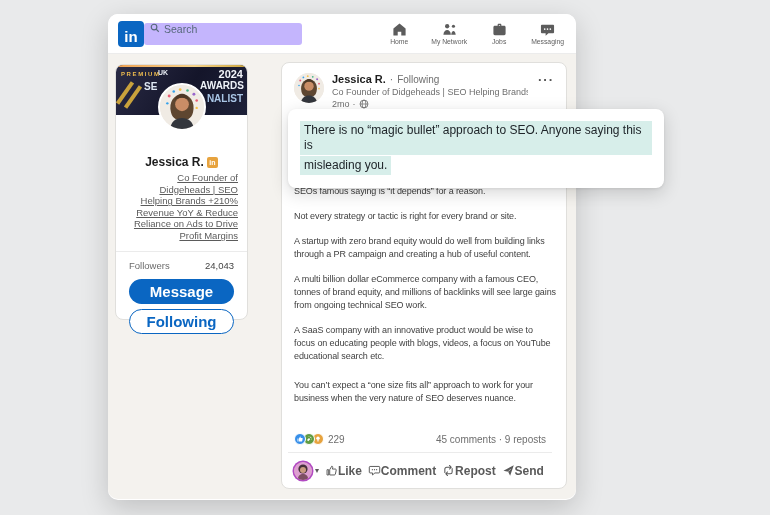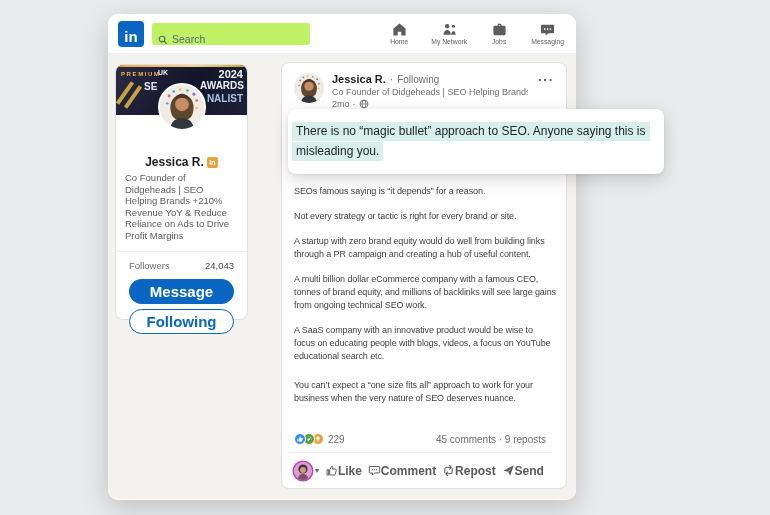--- a/index.html
+++ b/index.html
@@ -9,22 +9,22 @@
   
   .window { position:absolute; left:108px; top:14px; width:468px; height:486px;
             background:#fff; border-radius:10px; box-shadow:0 8px 28px rgba(0,0,0,.18); }
 
   
   .navbar { position:relative; height:40px; background:#fff; border-radius:10px 10px 0 0;
             border-bottom:1px solid #ececec; display:flex; align-items:center; padding:0 10px; }
   .li-logo { width:26px; height:26px; background:#0a66c2; border-radius:4px; color:#fff;
              font-weight:bold; font-size:15px; display:flex; align-items:flex-end; justify-content:center;
              line-height:1.2; padding-bottom:1px; }
-  .searchbox { margin-left:8px; width:158px; height:22px; background:#bef264; border-radius:3px;
-               display:flex; align-items:flex-end; padding:0 6px; }
+  .searchbox { margin-left:0; width:158px; height:22px; background:#c4b5fd; border-radius:3px;
+               display:flex; align-items:flex-start; padding:0 6px; }
   .searchbox svg { flex:0 0 auto; }
   .searchbox input { border:none; outline:none; background:transparent; font-size:10.5px; color:#3b4752;
                      width:100%; margin-left:4px; font-family:"Liberation Sans", sans-serif; }
   .searchbox input::placeholder { color:#56687a; opacity:1; }
   .nav-items { margin-left:auto; display:flex; align-items:flex-end; gap:17px; padding-right:2px; }
   .nav-item { display:flex; flex-direction:column; align-items:center; gap:1px; cursor:pointer; min-width:30px; }
   .nav-item .lbl { font-size:6.8px; color:#5f5f5f; white-space:nowrap; }
 
   
   .content { position:relative; height:445px; background:#f4f2ee; border-radius:0 0 10px 10px; }
@@ -44,21 +44,21 @@
   .banner .t-year   { position:absolute; right:4px; top:3px;  font-size:11px; font-weight:bold; color:#f2f5fa; }
   .banner .t-se     { position:absolute; left:28px; top:16px; font-size:10px; font-weight:bold; color:#dfe8f4; }
   .banner .t-awards { position:absolute; right:3px; top:15px; font-size:10px; font-weight:bold; color:#eef2f8; }
   .banner .t-nalist { position:absolute; right:4px; top:28px; font-size:10px; font-weight:bold; color:#a9c6e6; }
   .avatar-48 { position:absolute; left:50%; top:18px; transform:translateX(-50%); width:48px; height:48px;
                border-radius:50%; border:2px solid #fff; background:#efe9e2; z-index:3; }
   .p-name-row { margin-top:40px; text-align:center; display:flex; justify-content:center; align-items:center; gap:3px; }
   .p-name { font-size:12px; font-weight:bold; color:#1d1d1d; }
   .gold-badge { width:11px; height:11px; background:#e7a33e; border-radius:2px; color:#fff; font-weight:bold;
                 font-size:7px; display:flex; align-items:flex-end; justify-content:center; line-height:1.15; }
-  .p-headline { margin-top:3px; padding:0 9px; font-size:9.5px; line-height:11.6px; color:#5b5b5b; text-align:left; }
+  .p-headline { margin-top:3px; padding:0 9px; font-size:9.5px; line-height:11.6px; color:#5b5b5b; text-align:right;text-decoration:underline; }
   .p-divider { margin:9px 0 0; border-top:1px solid #ebebeb; }
   .followers-row { display:flex; justify-content:space-between; padding:8px 13px 0;text-align:center; }
   .followers-row .fl { font-size:9.5px; color:#6b6b6b; }
   .followers-row .fc { font-size:9.5px; color:#444; }
   .pill { display:block; width:105px; height:25px; margin:8px auto 0; border-radius:13px; font-size:15px;
           font-weight:bold; cursor:pointer; font-family:"Liberation Sans", sans-serif; }
   .pill-primary { background:#0a66c2; color:#fff; border:none; }
   .pill-outline { background:#fff; color:#0a66c2; border:1.5px solid #0a66c2; margin-top:5px; }
 
   
@@ -70,21 +70,21 @@
   .ph-line1 { display:flex; align-items:baseline; gap:4px; }
   .ph-name { font-size:11px; font-weight:bold; color:#1d1d1d; }
   .ph-follow { font-size:10px; color:#6e6e6e; }
   .ph-headline { font-size:9px; color:#6e6e6e; white-space:nowrap; overflow:hidden; max-width:196px; margin-top:2px; }
   .ph-time { font-size:9px; color:#6e6e6e; margin-top:2px; display:flex; align-items:center; gap:3px; }
   .overflow-btn { margin-left:auto; color:#555; font-size:13px; font-weight:bold; letter-spacing:1px;
                   cursor:pointer; line-height:10px; padding:2px 2px; }
 
   
   .quote-card { position:absolute; left:6px; top:46px; width:376px; background:#fff; border-radius:8px;
-                box-shadow:0 5px 18px rgba(0,0,0,.16), 0 1px 3px rgba(0,0,0,.08); padding:12px 4px 13px; z-index:6; }
+                box-shadow:0 5px 18px rgba(0,0,0,.16), 0 1px 3px rgba(0,0,0,.08); padding:12px 12px 13px; z-index:6; }
   .quote-line { display:inline-block; background:#d7eeea; color:#20262b; font-size:12px; line-height:15px;
                 padding:2px 4px; }
 
   .post-body { margin-top:76px; padding:0 10px 0 12px; }
   .post-body p { font-size:9px; letter-spacing:-0.1px; line-height:13px; color:#3f3f3f; margin-bottom:12px; }
   .post-body p.gap-before { margin-top:16px; }
 
   .post-footer { position:absolute; left:0; right:8px; bottom:0; }
   .social-row { display:flex; align-items:center; padding:0 12px 7px; }
   .reactions { display:flex; align-items:center; }

